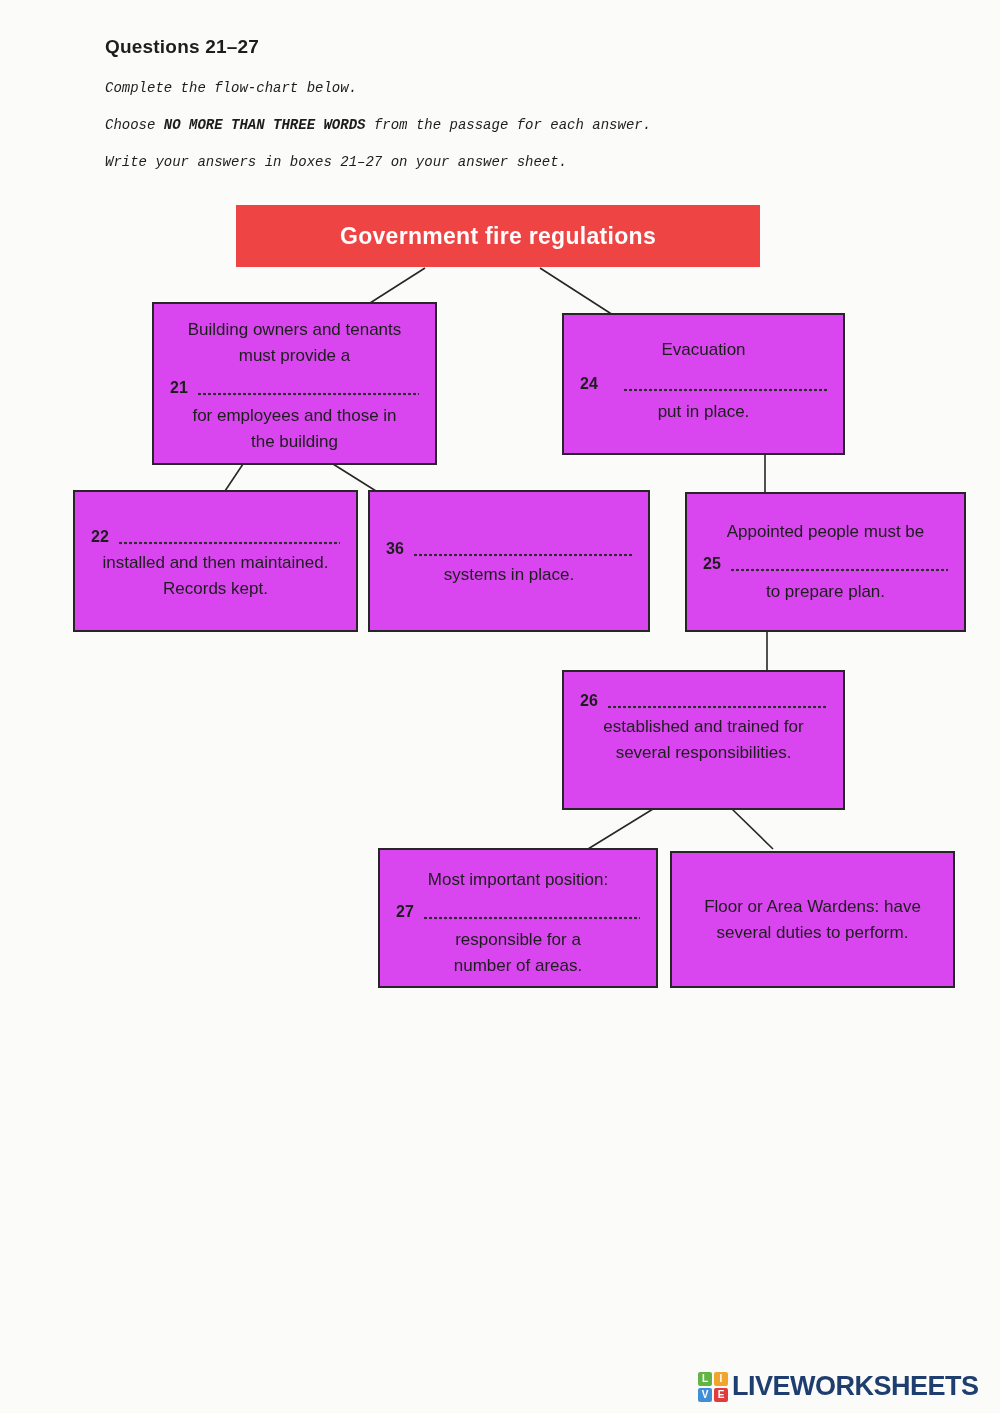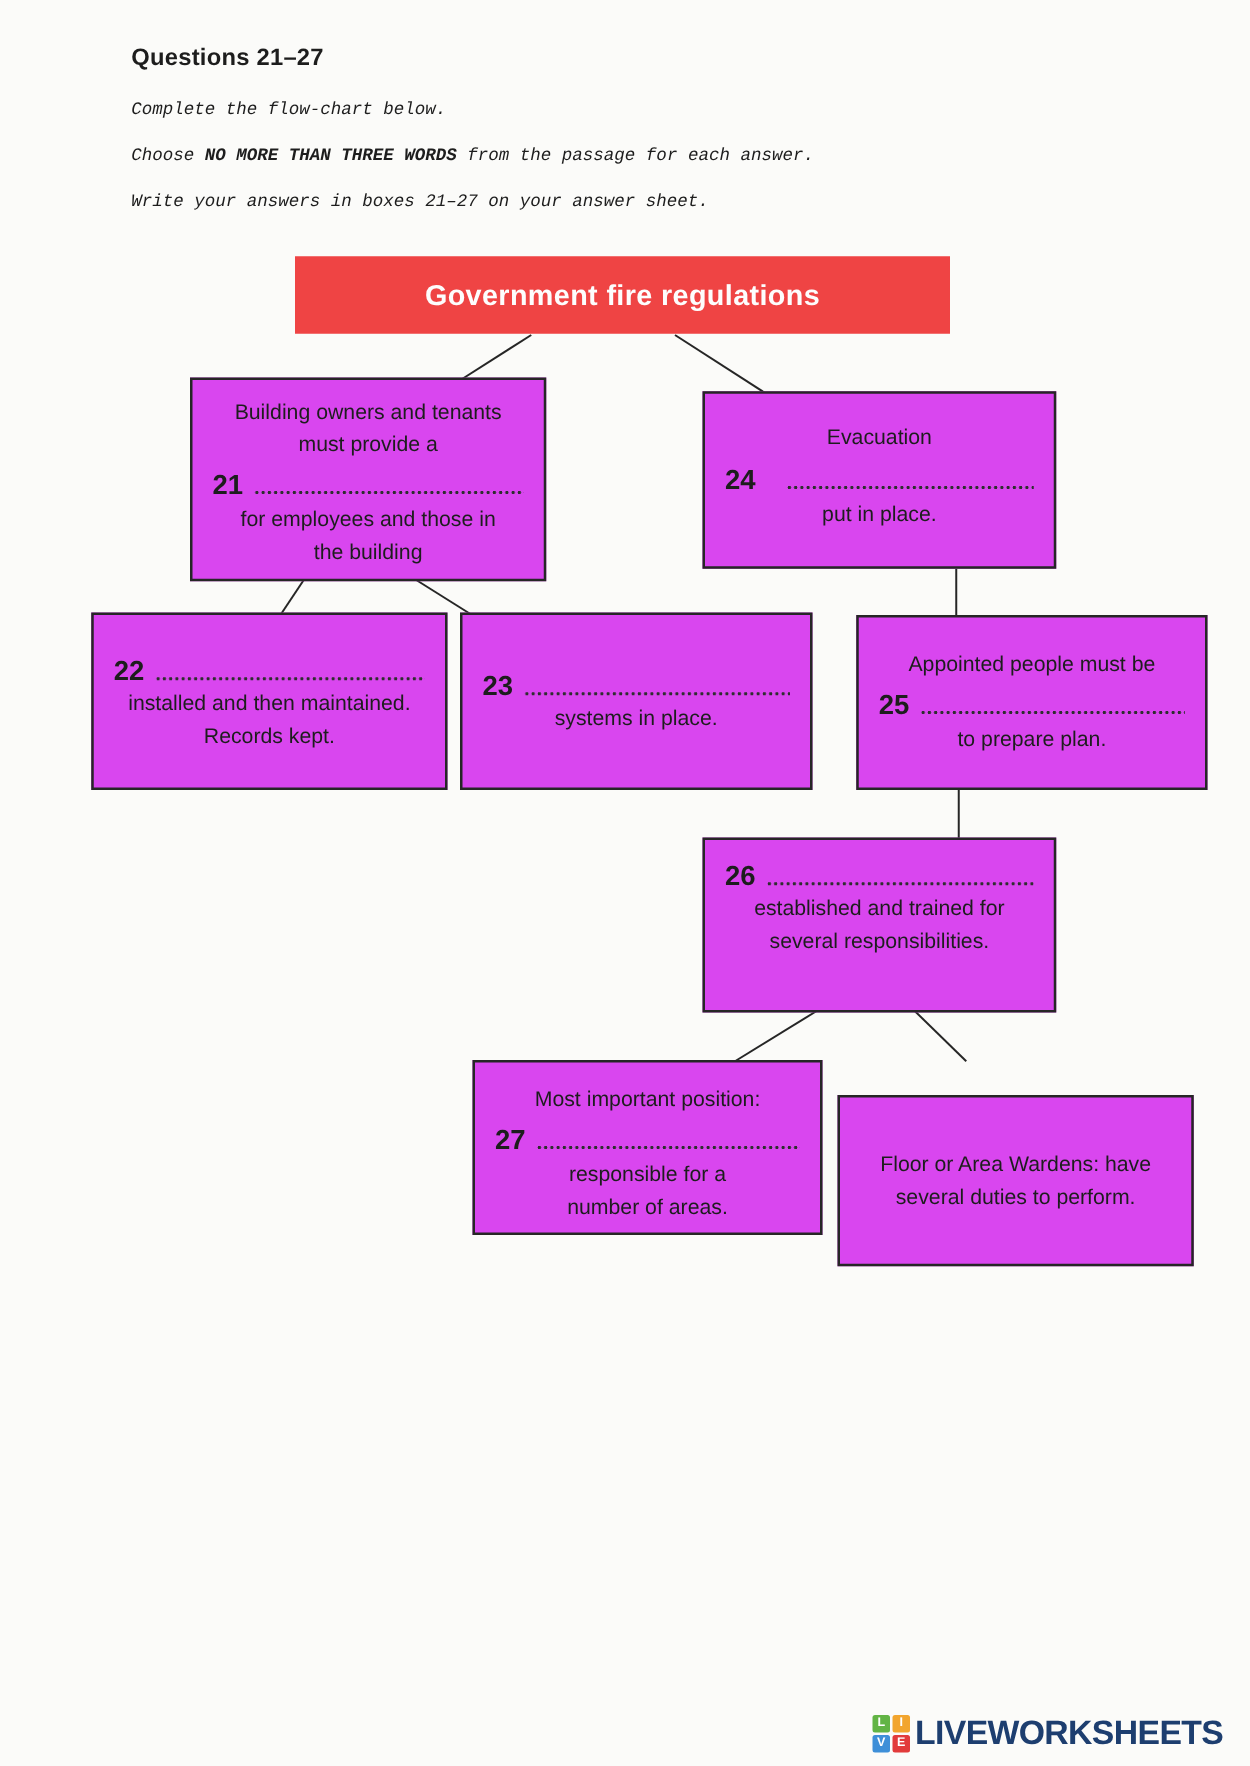--- a/index.html
+++ b/index.html
@@ -28,38 +28,38 @@
     background:#ef4444; color:#fdfdfd;
     display:flex; align-items:center; justify-content:center;
     font-size:23px; font-weight:bold; letter-spacing:0.3px;
   }
   .connectors { position:absolute; left:0; top:0; pointer-events:none; }
   .fbox {
     position:absolute; border:2px solid #262626; background:#d946ef;
     box-sizing:border-box; font-size:17px; line-height:26px; text-align:center;
   }
   .qrow { display:flex; align-items:stretch; text-align:left; padding:0 2px; }
-  .qnum { font-weight:bold; font-size:22px; margin-right:9px; line-height:26px; }
+  .qnum { font-weight:bold; font-size:16px; margin-right:9px; line-height:26px; }
   .dots {
     flex:1; align-self:flex-end; height:4px; margin-bottom:5px;
     background-image:radial-gradient(circle, #2e2e2e 1.2px, transparent 1.55px);
     background-size:5px 4px; background-repeat:repeat-x; background-position:left center;
   }
   .boxA { left:152px; top:302px; width:285px; height:163px; padding:13px 14px 0; }
   .boxA .qrow { margin:6px 0 2px; }
   .boxB { left:562px; top:313px; width:283px; height:142px; padding:22px 14px 0; }
   .boxB .qrow { margin:8px 0 2px;gap:16px; }
   .boxC { left:73px;  top:490px; width:285px; height:142px; padding:32px 14px 0; }
   .boxD { left:368px; top:490px; width:282px; height:142px; padding:44px 14px 0; }
   .boxE { left:672px; top:492px; width:281px; height:140px; padding:25px 14px 0;margin-left:13px; }
   .boxE .qrow { margin:6px 0 2px; }
   .boxF { left:562px; top:670px; width:283px; height:140px; padding:16px 14px 0; }
   .boxG { left:378px; top:848px; width:280px; height:140px; padding:17px 14px 0; }
   .boxG .qrow { margin:6px 0 2px; }
-  .boxH { left:670px; top:876px; width:285px; height:137px;
+  .boxH { left:670px; top:851px; width:285px; height:137px;
           display:flex; flex-direction:column; justify-content:center; }
 
   
   .footer-logo {
     position:absolute; left:698px; top:1371px;
     display:flex; align-items:center; gap:4px; cursor:pointer;
   }
   .lw-icon { display:grid; grid-template-columns:14px 14px; grid-template-rows:14px 14px; gap:2px; }
   .lw-sq {
     width:14px; height:14px; border-radius:2px; color:#ffffff;
@@ -120,21 +120,21 @@
     <div class="qrow">
       <span class="qnum">22</span>
       <span class="dots"></span>
     </div>
     <div>installed and then maintained.</div>
     <div>Records kept.</div>
   </div>
 
   <div class="fbox boxD">
     <div class="qrow">
-      <span class="qnum">23</span>
+      <span class="qnum">36</span>
       <span class="dots"></span>
     </div>
     <div>systems in place.</div>
   </div>
 
   <div class="fbox boxE">
     <div>Appointed people must be</div>
     <div class="qrow">
       <span class="qnum">25</span>
       <span class="dots"></span>

